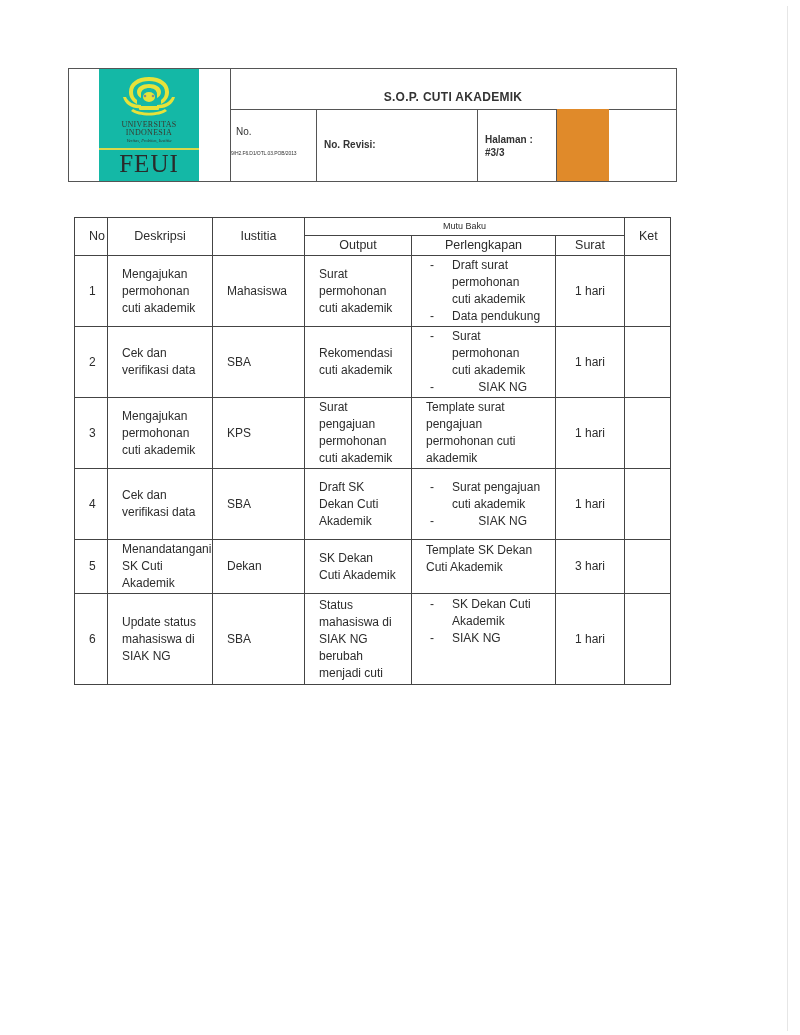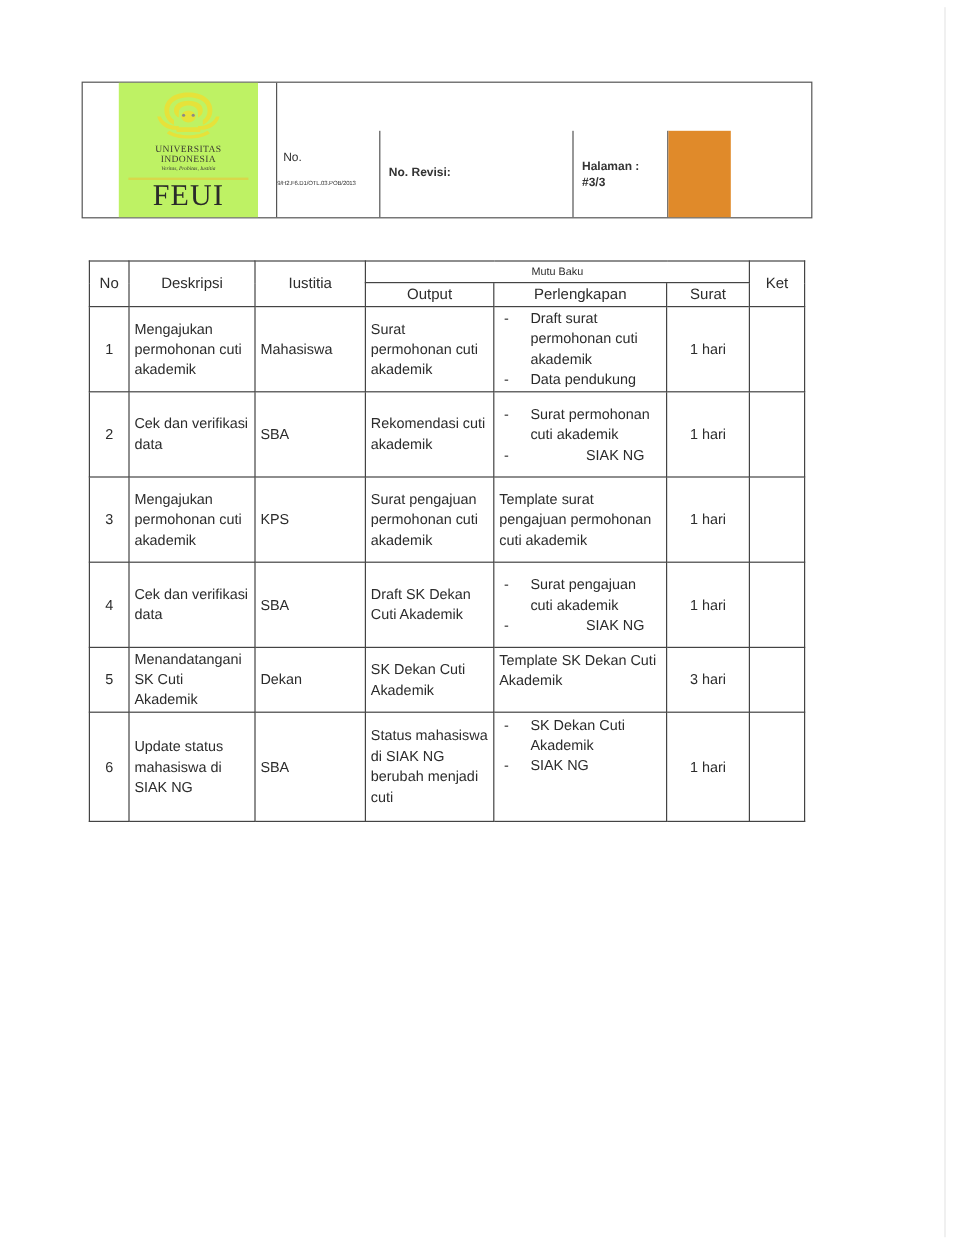--- a/index.html
+++ b/index.html
@@ -7,21 +7,21 @@
     width: 800px; height: 1035px; background: #ffffff; position: relative;
     font-family: "Liberation Sans", "DejaVu Sans", sans-serif; color: #2a2a2a;
     overflow: hidden;
   }
   .scanline { position: absolute; left: 787px; top: 6px; width: 1px; height: 1025px; background: #e6e6e6; }
 
   
   .hdr { position: absolute; left: 68px; top: 68px; width: 609px; height: 114px; border: 1px solid #555; box-sizing: border-box; }
   .logo-cell { position: absolute; left: 0; top: 0; width: 161px; height: 112px; border-right: 1px solid #555; }
   .logo {
-    position: absolute; left: 30px; top: 0; width: 116px; height: 112px; background: #bef264;
+    position: absolute; left: 30px; top: 0; width: 100px; height: 112px; background: #14b8a6;
     display: flex; flex-direction: column; align-items: center;
   }
   .logo-emblem { margin-top: 6px; }
   .logo-uni { font-family: "Liberation Serif", serif; font-size: 8px; line-height: 8px; color: #3a3a30; letter-spacing: 0.3px; text-align: center; margin-top: 2px; }
   .logo-motto { font-family: "Liberation Serif", serif; font-style: italic; font-size: 4.5px; color: #333; margin-top: 1px; }
   .logo-bar { width: 100px; height: 2px; background: #d8d84a; margin-top: 5px; }
   .logo-feui { font-family: Liberation Serif, serif; font-size: 25px; line-height: 26px; color: #2a2a2a; letter-spacing: 1px; margin-top: 1px; }
 
   .title-row { position: absolute; left: 161px; top: 0; width: 446px; height: 40px; border-bottom: 1px solid #555; display: flex; align-items: center; justify-content: center; }
   .title { font-weight: bold; font-size: 12px; color: #333; padding-top: 16px; letter-spacing: 0.3px; }
@@ -35,21 +35,21 @@
   .c-hal .lbl { position: absolute; left: 7px; top: 24px; font-size: 10px; font-weight: bold; color: #333; line-height: 13px; }
   .c-orange { left: 488px; width: 52px; background: #e08a2a; }
   .c-red { left: 540px; width: 67px; background: #d7232b; display: flex; align-items: center; justify-content: center; text-align: center; }
   .c-red span { font-size: 9px; line-height: 11px; color: #f0a09a; }
 
   
   table.sop {
     position: absolute; left: 74px; top: 217px; border-collapse: collapse; table-layout: fixed;
     font-size: 12px; color: #2c2c2c; width: 596px;
   }
-  table.sop td, table.sop th { border: 1px solid #444; padding: 0 4px; vertical-align: middle; font-weight: normal; line-height: 17px; }
+  table.sop td, table.sop th { border: 1px solid #444; padding: 0 14px; vertical-align: middle; font-weight: normal; line-height: 17px; }
   .th-main { height: 34px; text-align: center; font-size: 12.5px; }
   .th-mutu { height: 14px; text-align: center; font-size: 9px; line-height: 11px; }
   .th-sub { height: 19px; text-align: center; font-size: 12.5px; line-height: 16px; margin-left: 48px; }
   .c-center { text-align: center; }
   .row td { height: 70px; }
   .row.tall td { height: 88px; }
   .row.r5 td { height: 51px; }
   ul.perl { list-style: none; margin: 0; padding: 0; }
   ul.perl li { position: relative; padding-left: 26px; }
   ul.perl li::before { content: "-"; position: absolute; left: 4px; top: 0; }
@@ -82,20 +82,23 @@
       <div class="logo-uni">
         <div>UNIVERSITAS</div>
         <div>INDONESIA</div>
       </div>
       <div class="logo-motto">Veritas, Probitas, Iustitia</div>
       <div class="logo-bar"></div>
       <div class="logo-feui">FEUI</div>
     </div>
   </div>
 
+  <div class="title-row">
+    <span class="title">S.O.P. CUTI AKADEMIK</span>
+  </div>
 
   <div class="row2 c-rev">
     <span class="lbl">No. Revisi:</span>
   </div>
   <div class="row2 c-no">
     <span class="lbl">No.</span>
     <span class="val">9/H2.F6.D1/OTL.03.POB/2013</span>
   </div>
   <div class="row2 c-hal">
     <div class="lbl">

